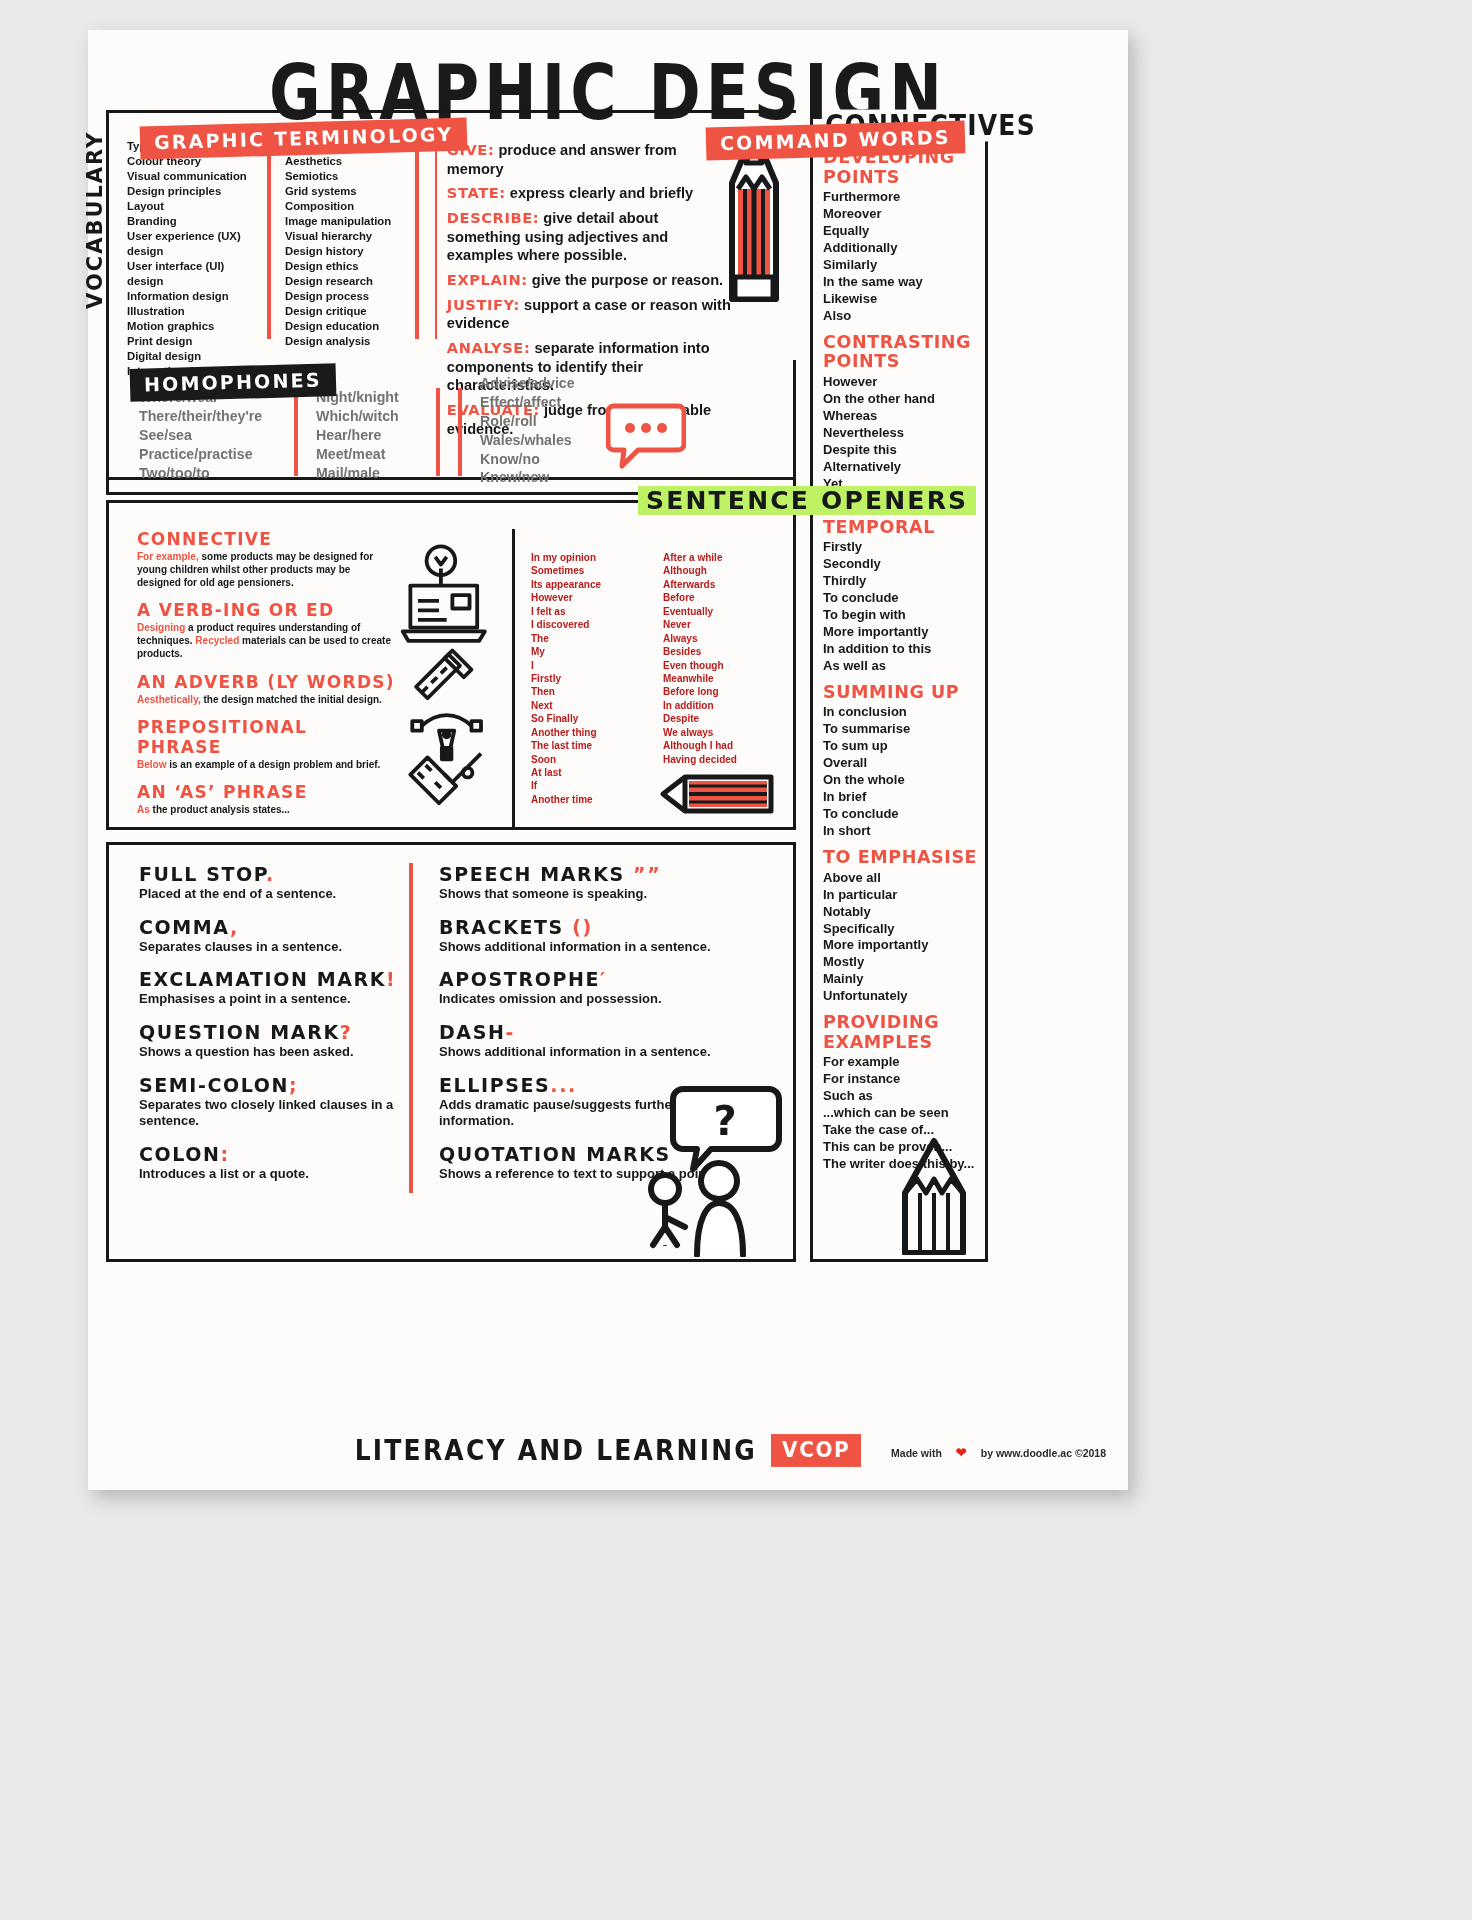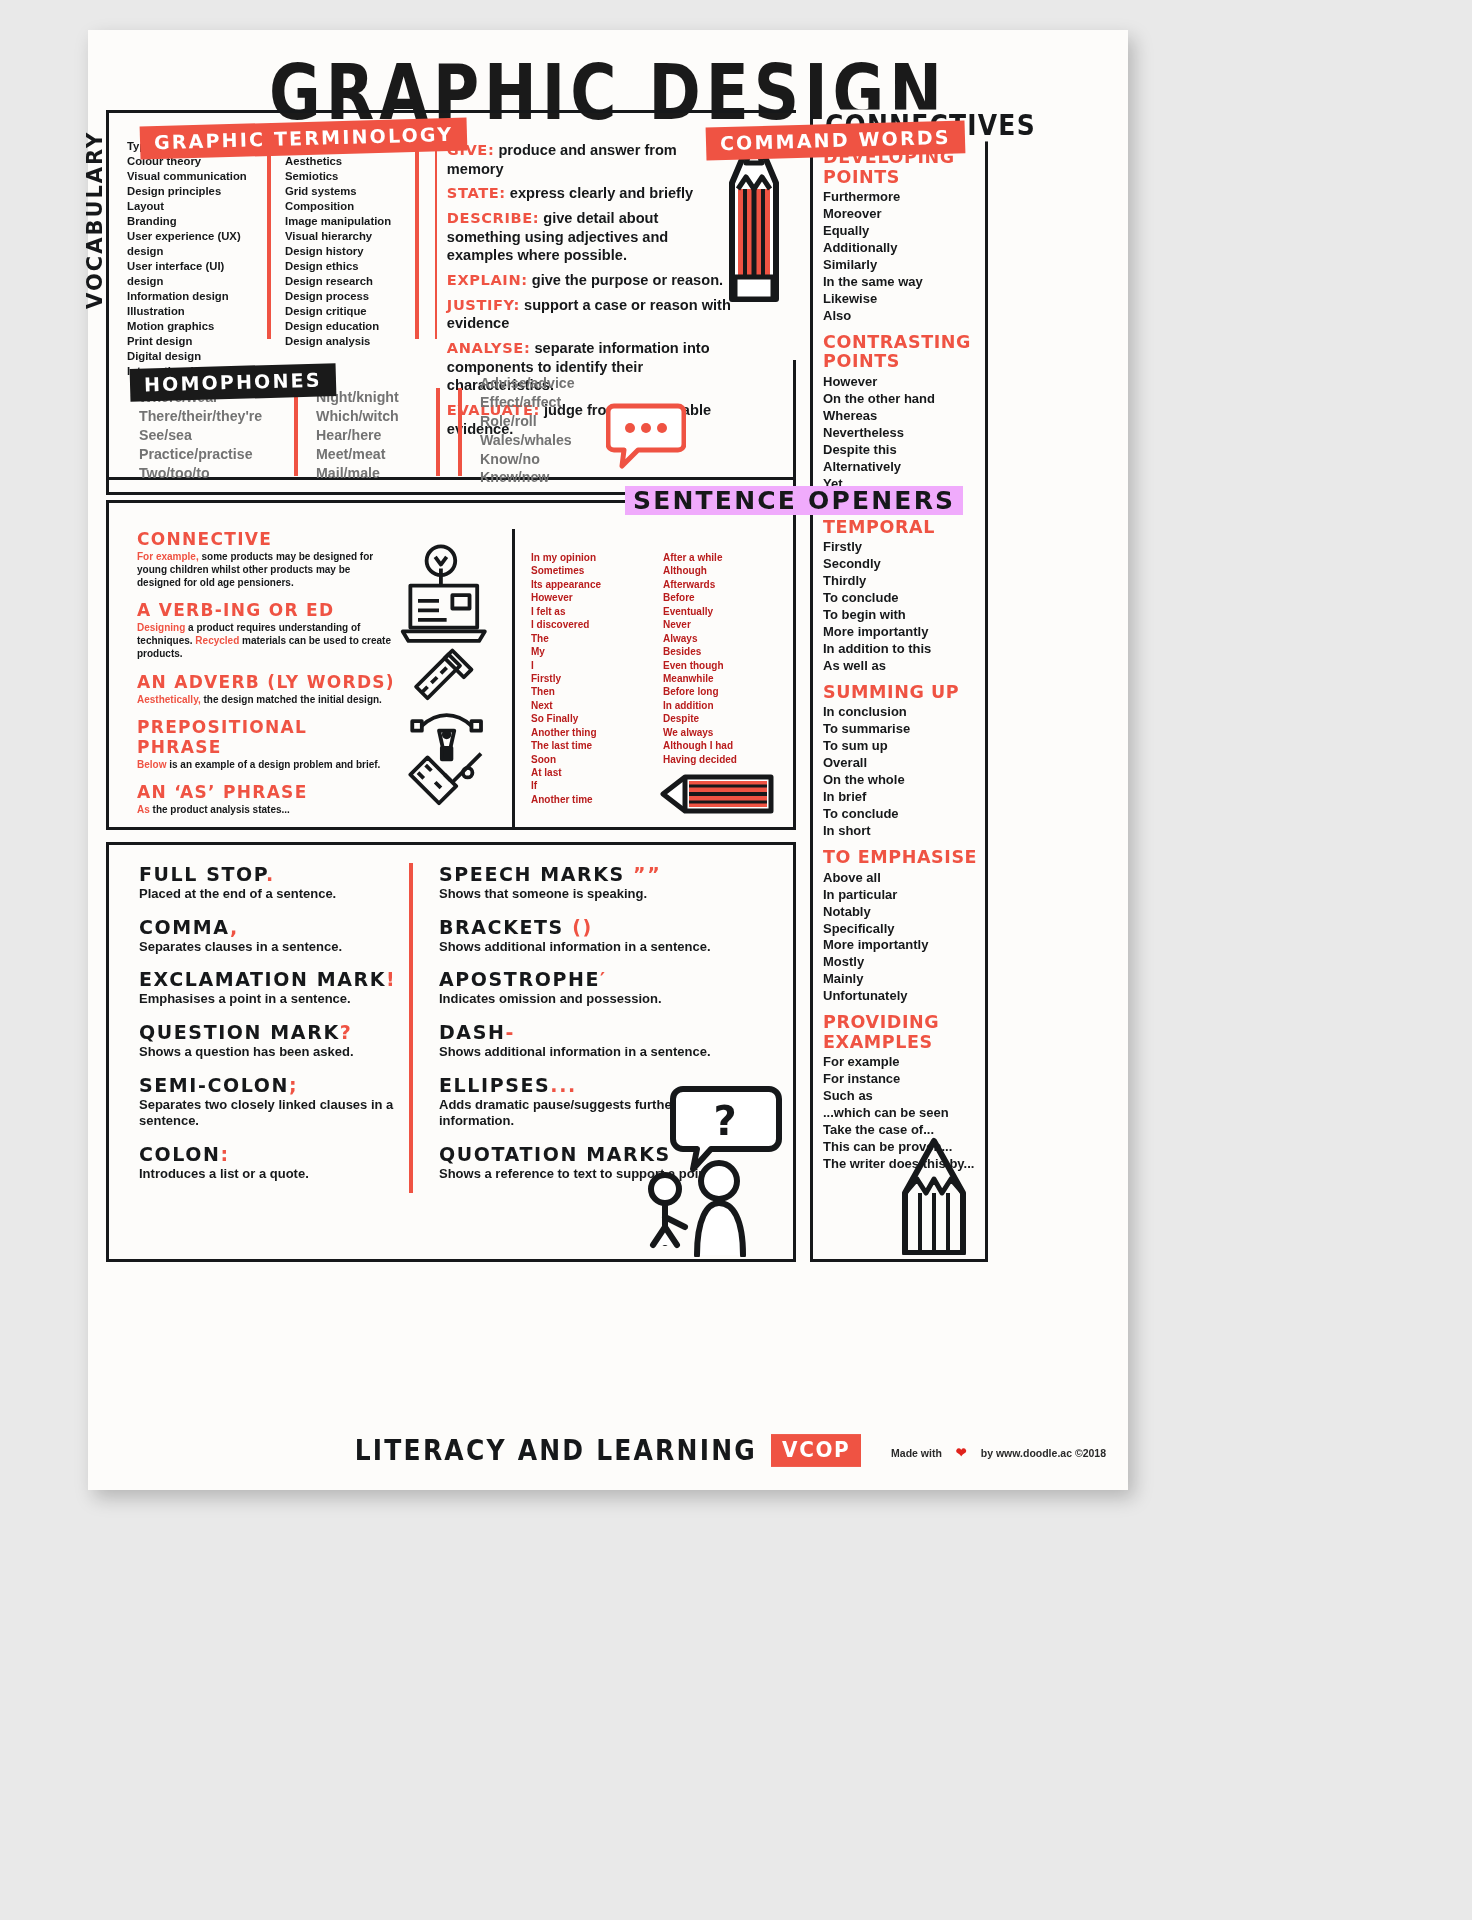--- a/index.html
+++ b/index.html
@@ -398,21 +398,21 @@
     <svg width="120" height="46" viewBox="0 0 120 46" style="position:absolute;right:14px;bottom:10px;">
       <path d="M26 6 L112 6 L112 40 L26 40 L4 23 Z" fill="#fff" stroke="#16181a" stroke-width="5" stroke-linejoin="round"></path>
       <path d="M30 10 L108 10 L108 36 L30 36 Z" fill="#ef5343"></path>
       <line x1="30" y1="23" x2="108" y2="23" stroke="#16181a" stroke-width="4"></line>
       <line x1="30" y1="15" x2="108" y2="15" stroke="#16181a" stroke-width="3"></line>
       <line x1="30" y1="31" x2="108" y2="31" stroke="#16181a" stroke-width="3"></line>
       <path d="M26 6 L26 40" stroke="#16181a" stroke-width="5"></path>
     </svg>
   </div>
 
-  <div style="position:absolute;left:537px;top:456px;background:#f0abfc;padding:0 8px;z-index:6;">
+  <div style="position:absolute;left:550px;top:456px;background:#bef264;padding:0 8px;z-index:6;">
     <span class="so-title">SENTENCE OPENERS</span>
   </div>
 
   <div class="box punct-box">
     <div class="flexrow" style="padding:18px 0 0 30px;">
       <div style="width:270px;">
         <div class="p-head"><span>FULL STOP</span><span class="sym">.</span></div>
         <div class="p-body">Placed at the end of a sentence.</div>
         <div class="p-head"><span>COMMA</span><span class="sym">,</span></div>
         <div class="p-body">Separates clauses in a sentence.</div>

